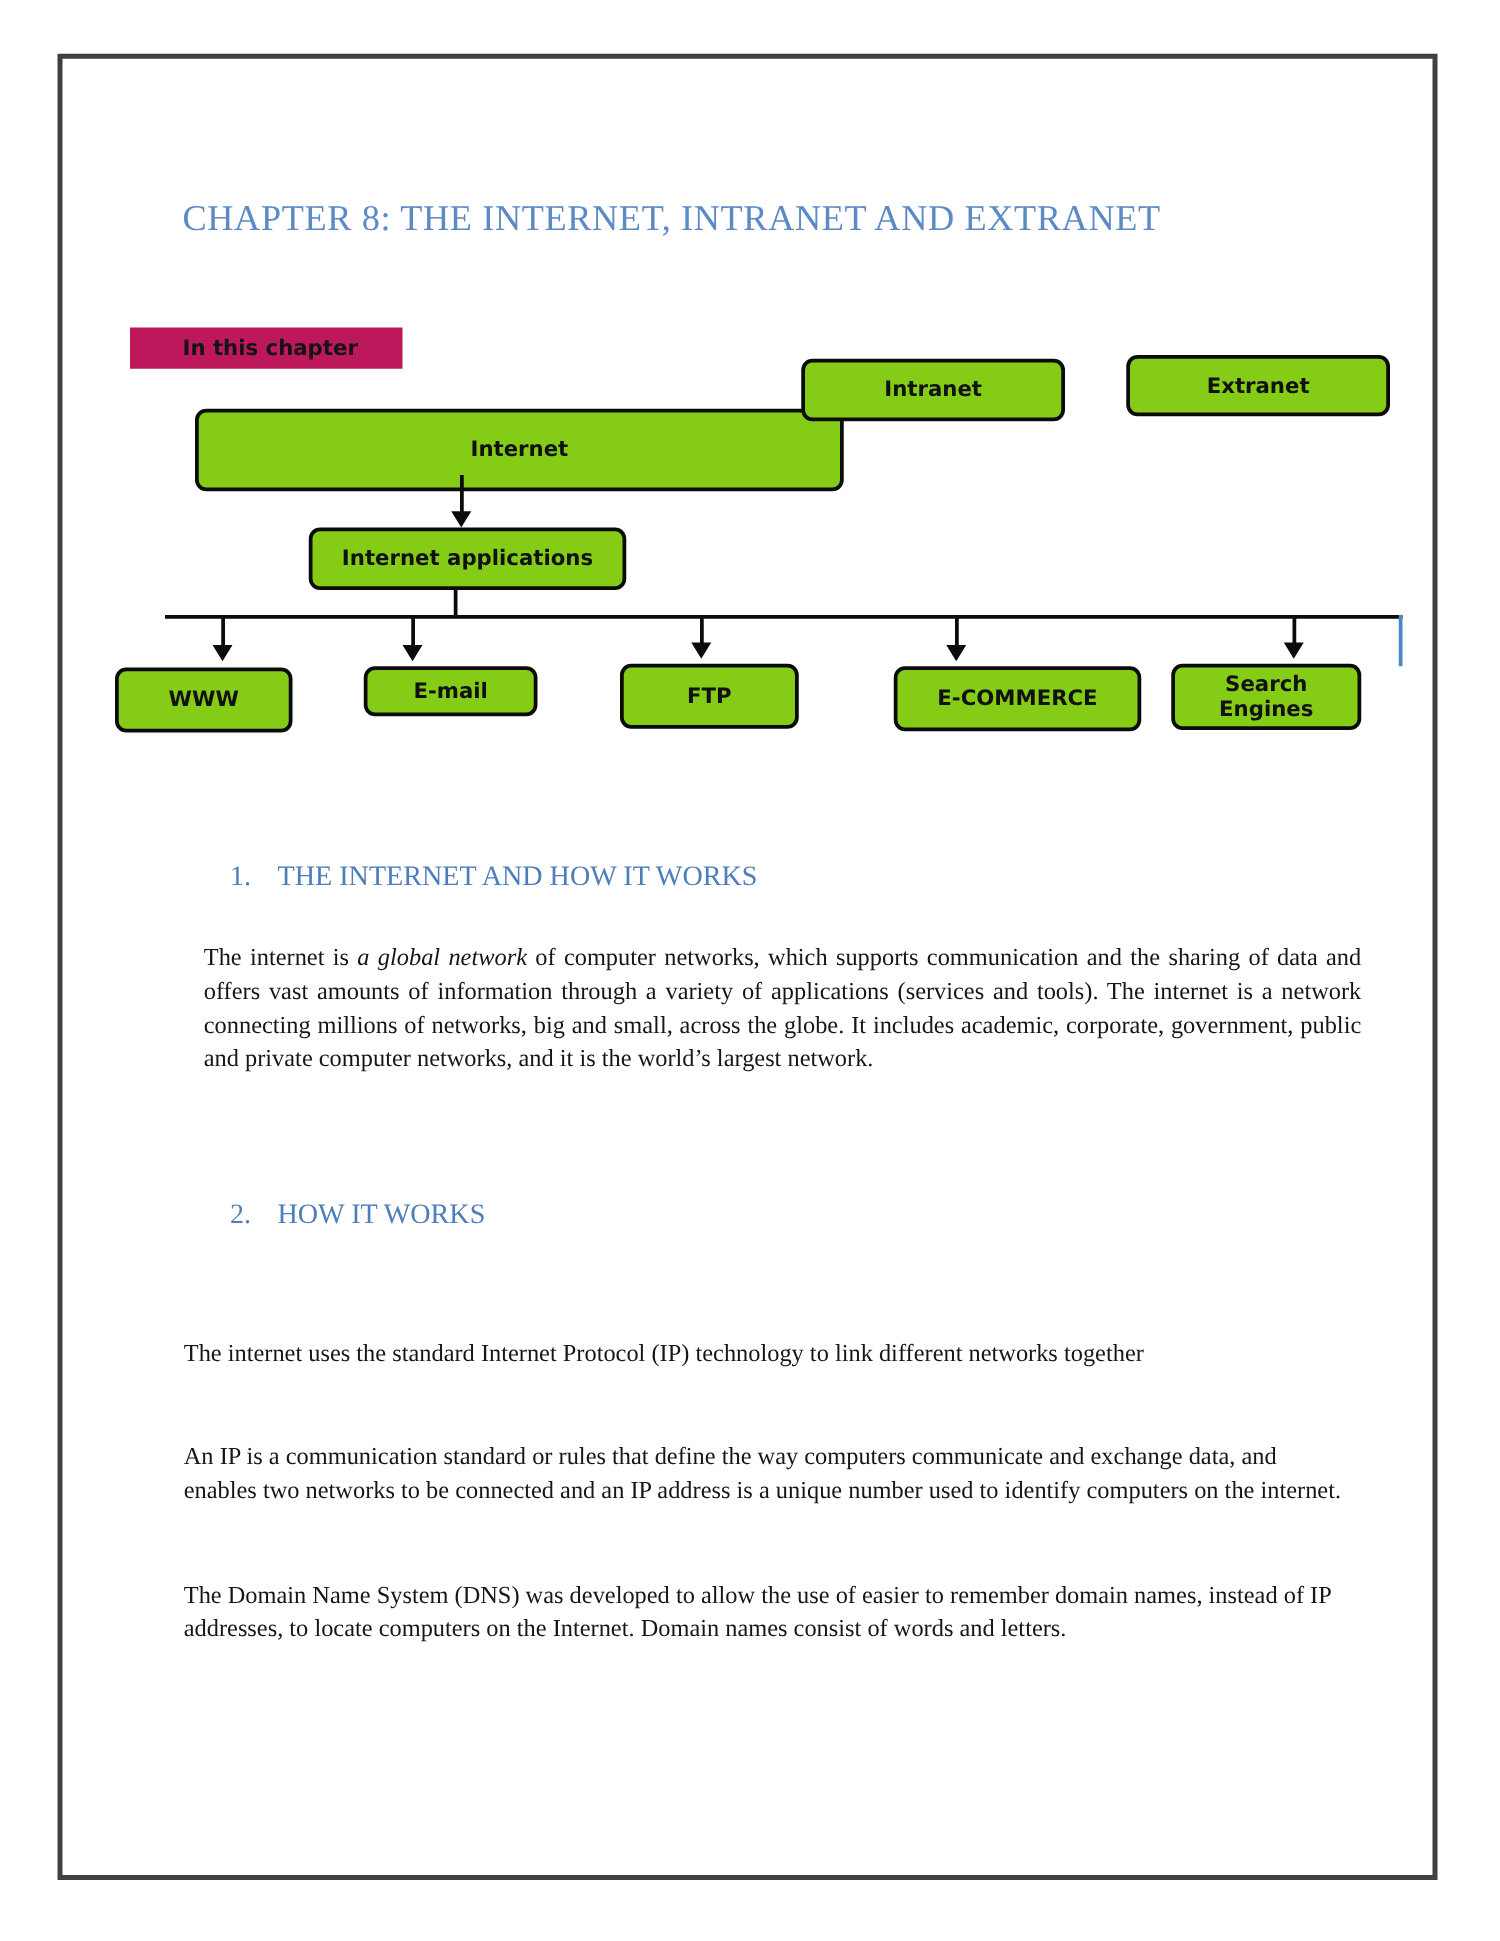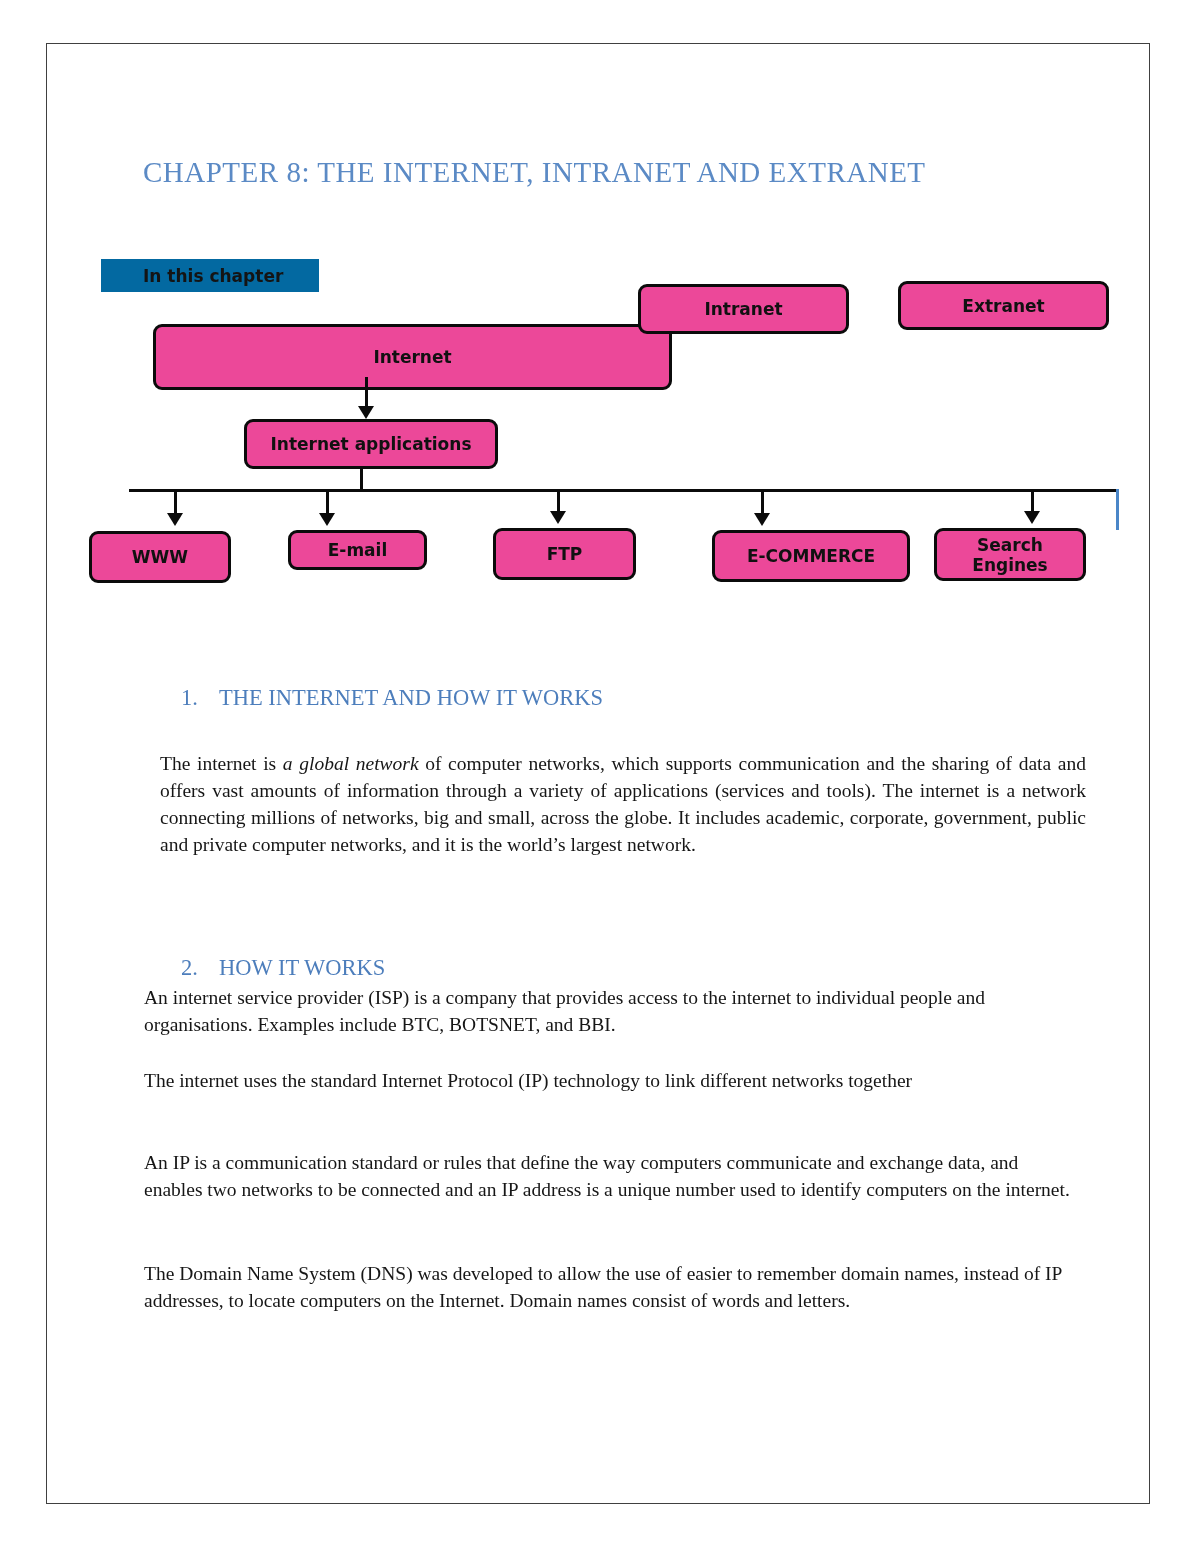--- a/index.html
+++ b/index.html
@@ -13,21 +13,21 @@
     position: relative;
     font-family: "Liberation Serif", serif;
     overflow: hidden;
   }
   .page {
     position: absolute;
     left: 46px;
     top: 43px;
     width: 1104px;
     height: 1461px;
-    border: 1px solid #404040;
+    border: 4px solid #404040;
     background: #ffffff;
     box-sizing: border-box;
   }
 
   .doc-title {
     position: absolute;
     left: 96px;
     top: 112px;
     font-family: "Liberation Serif", serif;
     font-size: 29px;
@@ -35,36 +35,36 @@
     color: #5b8ac5;
     white-space: nowrap;
   }
 
   .chapter-label {
     position: absolute;
     left: 54px;
     top: 215px;
     width: 218px;
     height: 33px;
-    background: #0369a1;
+    background: #be185d;
     display: flex;
     align-items: center;
     box-sizing: border-box;
     padding-left: 42px;
     font-family: "DejaVu Sans", sans-serif;
     font-weight: bold;
     font-size: 17px;
     color: #141414;
   }
 
   .dbox {
     position: absolute;
     border: 3px solid #0b0b0b;
     border-radius: 9px;
-    background: #ec4899;
+    background: #84cc16;
     display: flex;
     align-items: center;
     justify-content: center;
     font-family: "DejaVu Sans", sans-serif;
     font-weight: bold;
     font-size: 17px;
     color: #111111;
     box-sizing: border-box;
     text-align: center;
   }
@@ -153,21 +153,20 @@
 
   <p class="para justified" style="left:97px; top:690px; margin:16px;">
     <span>The internet is </span><span class="italic">a global network</span><span> of computer networks, which supports communication and the sharing of data and offers vast amounts of information through a variety of applications (services and tools). The internet is a network connecting millions of networks, big and small, across the globe. It includes academic, corporate, government, public and private computer networks, and it is the world’s largest network.</span>
   </p>
 
   <div class="sec-heading" style="left:134px; top:911px;">
     <span class="num">2.</span>
     <span>HOW IT WORKS</span>
   </div>
 
-  <p class="para" style="left:97px; top:940px; margin:0;">An internet service provider (ISP) is a company that provides access to the internet to individual people and organisations. Examples include BTC, BOTSNET, and BBI.</p>
 
   <p class="para" style="left:97px; top:1023px; margin:0;"> The internet uses the standard Internet Protocol (IP) technology to link different networks together</p>
 
   <p class="para" style="left:97px; top:1105px; margin:0;">An IP is a communication standard or rules that define the way computers communicate and exchange data, and enables two networks to be connected and an IP address is a unique number used to identify computers on the internet.</p>
 
   <p class="para" style="left:97px; top:1216px; margin:0;">The Domain Name System (DNS) was developed to allow the use of easier to remember domain names, instead of IP addresses, to locate computers on the Internet. Domain names consist of words and letters.</p>
 
 </div>
 
 </body></html>

